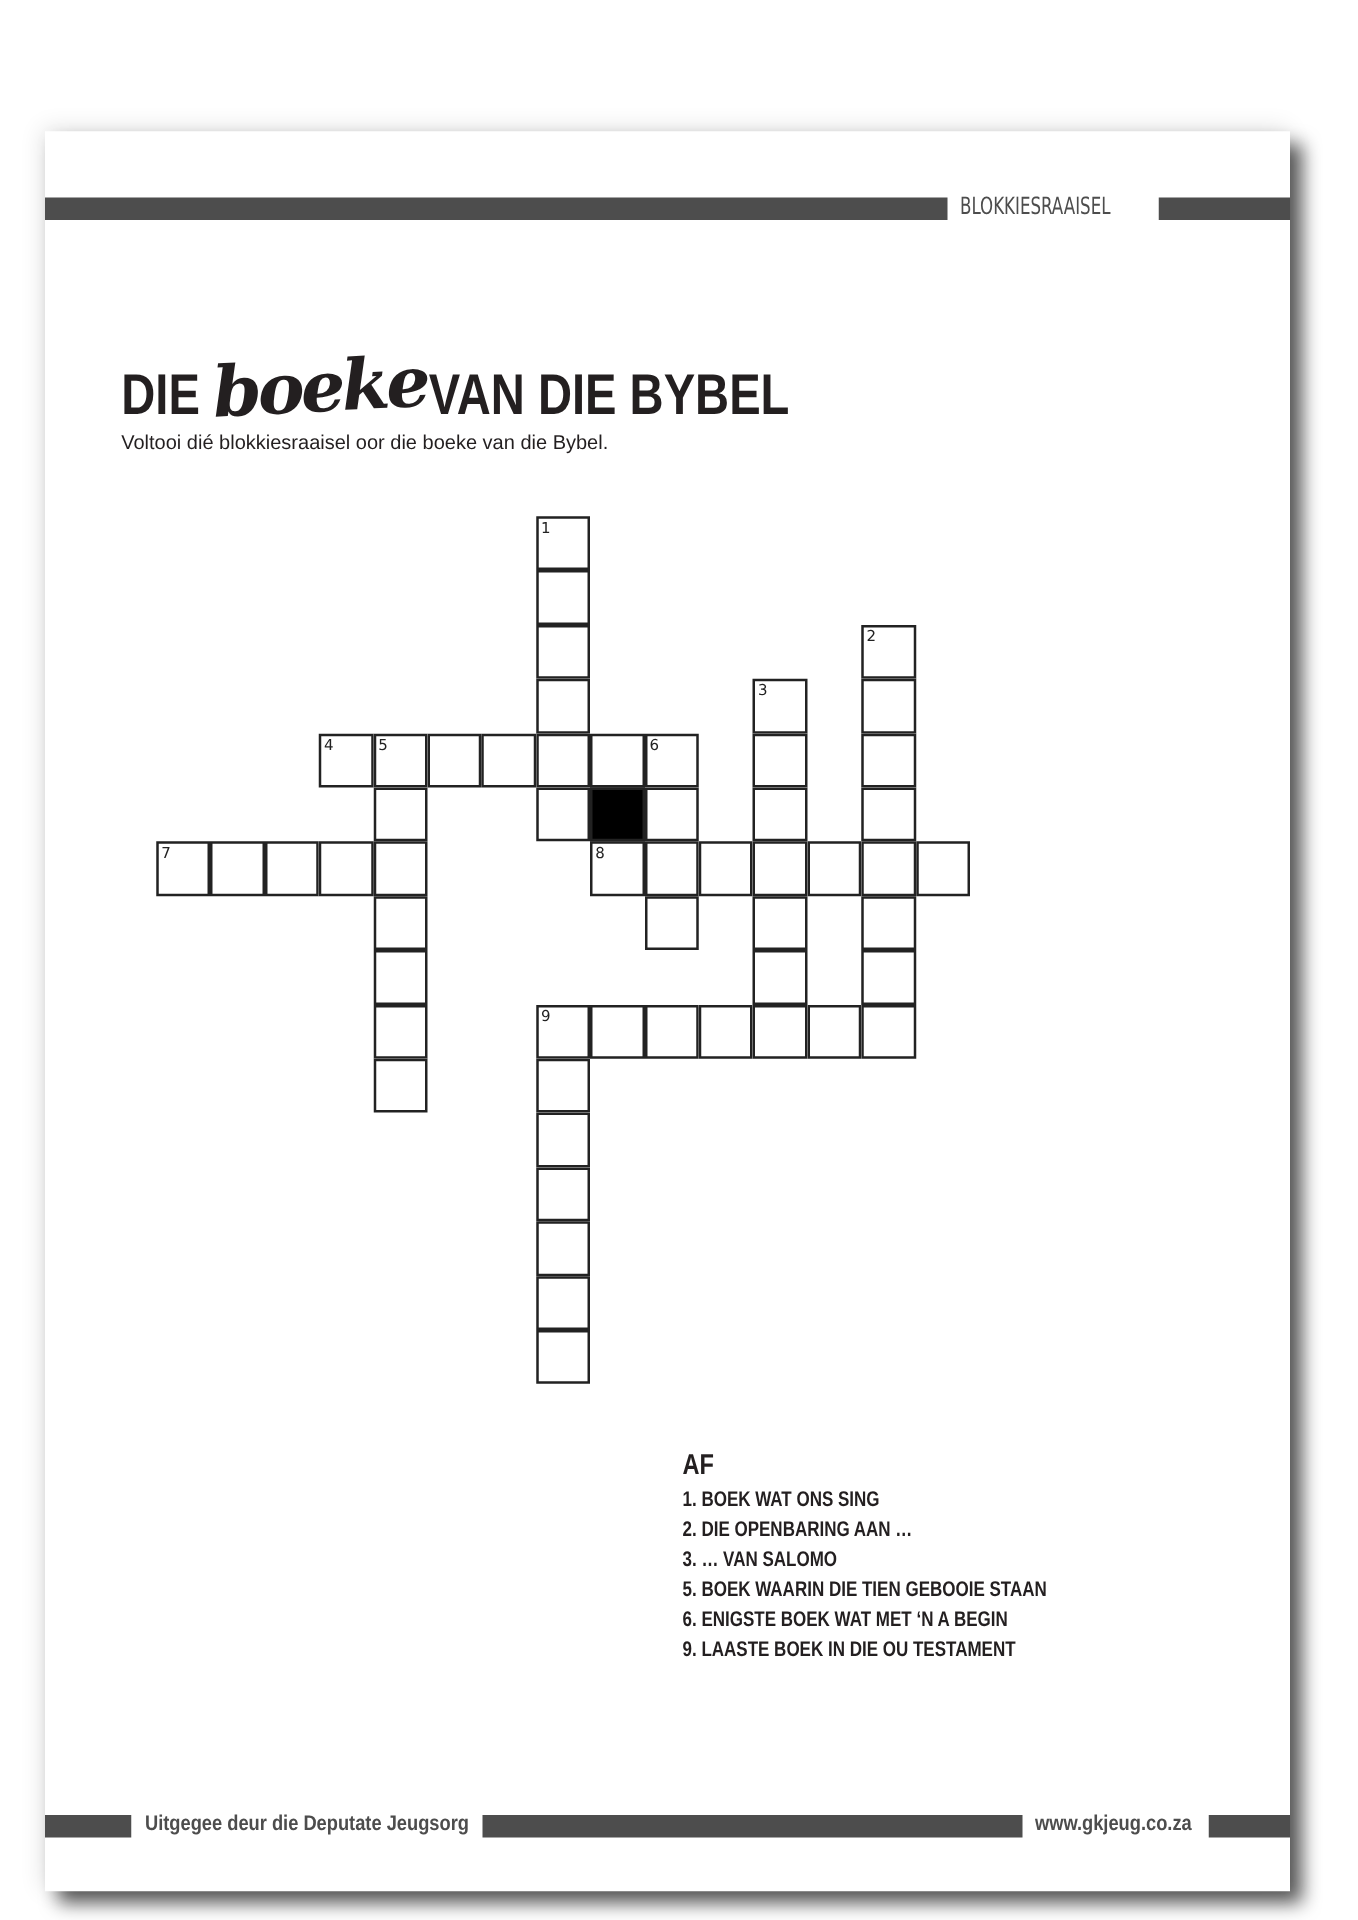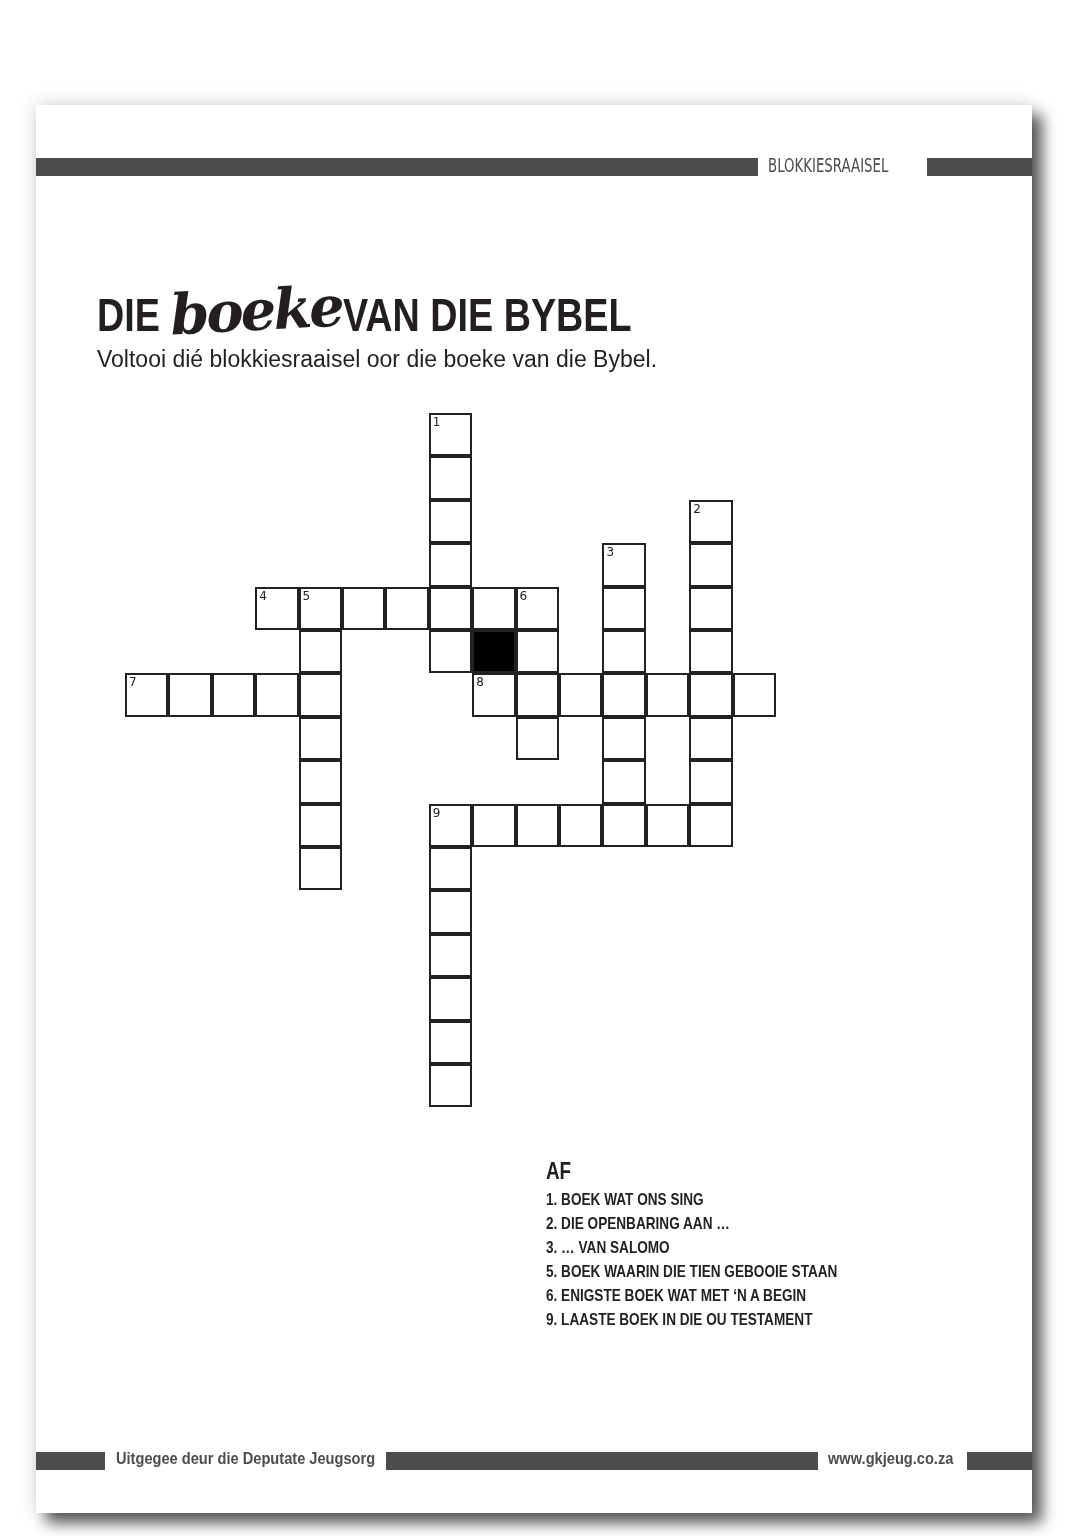--- a/index.html
+++ b/index.html
@@ -67,21 +67,21 @@
       font-size: 56px;
       color: #231f20;
       line-height: 1;
       display: inline-block;
       letter-spacing: -3px;
       transform: rotate(-3deg);
     }
     .subtitle {
       position: absolute;
       left: 61px; top: 241px;
-      font-size: 23px;
+      font-size: 16px;
       color: #231f20;
       font-family: "Liberation Sans", sans-serif;
       white-space: nowrap;
     }
     .grid {
       position: absolute;
       left: 0; top: 0;
     }
     .cell {
       position: absolute;

